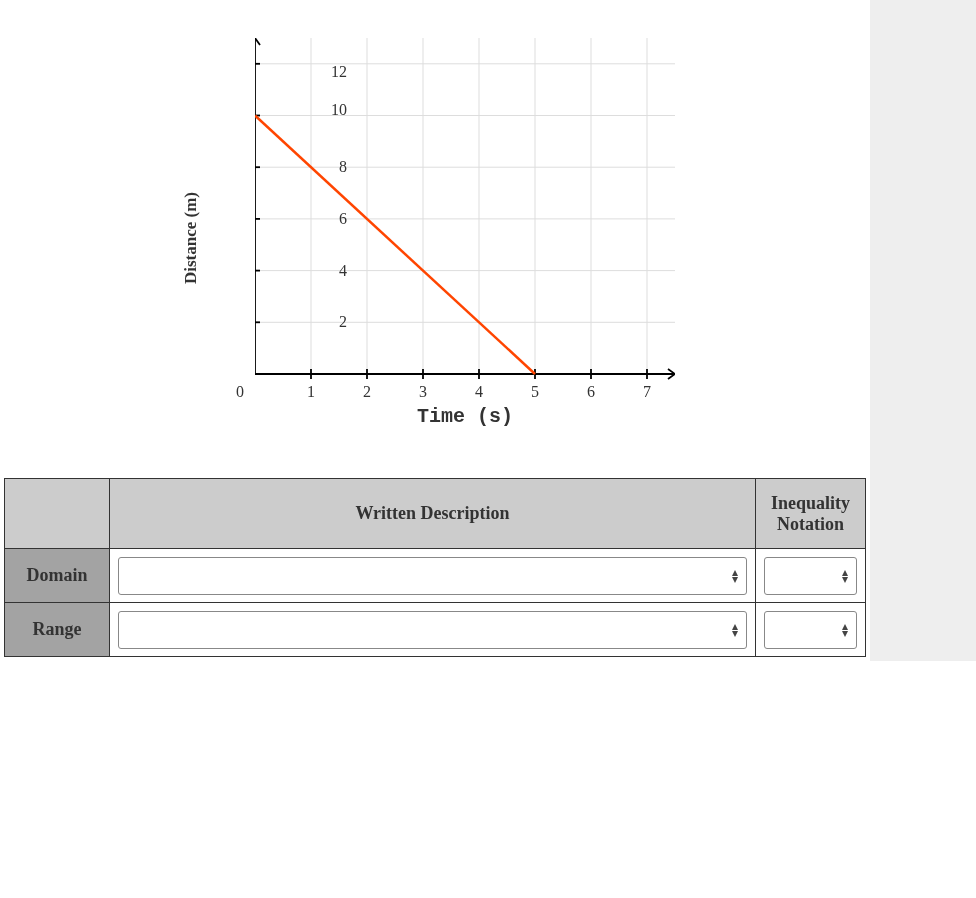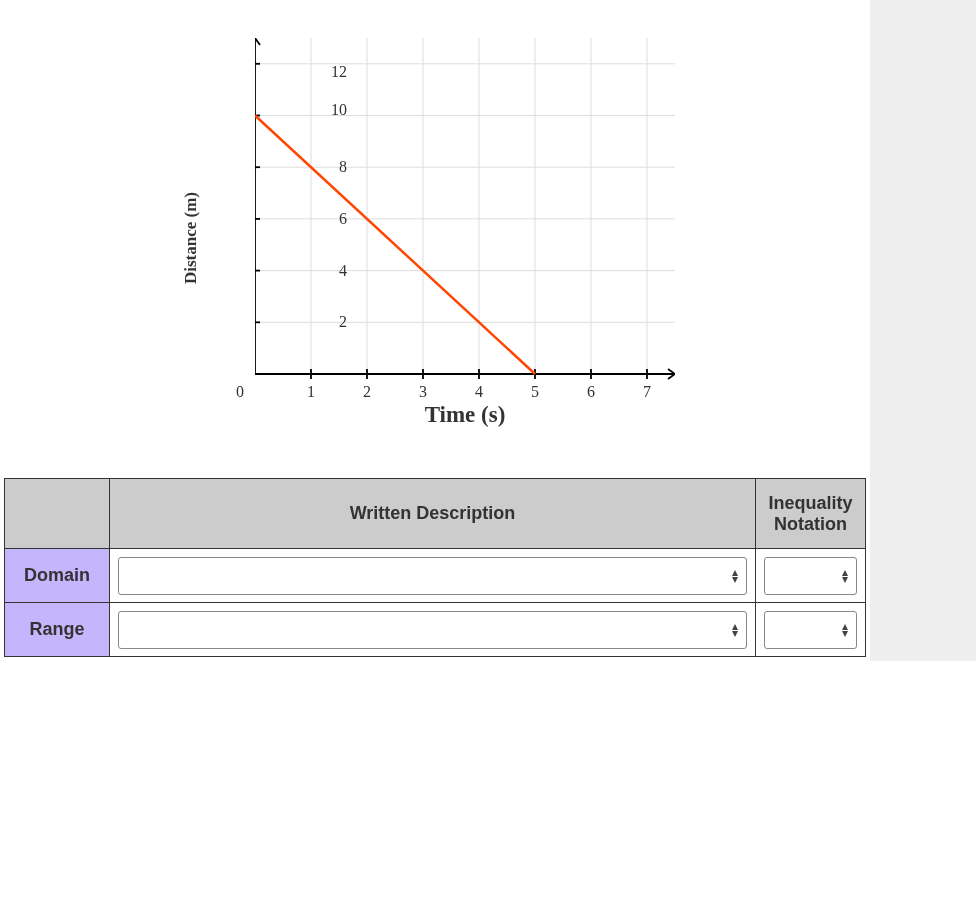--- a/index.html
+++ b/index.html
@@ -49,23 +49,23 @@
       font-family: Georgia, 'Times New Roman', serif;
       font-weight: bold;
       font-size: 17px;
       white-space: nowrap;
     }
     .x-axis-label {
       position: absolute;
       bottom: 0;
       left: 50%;
       transform: translateX(-50%);
-      font-family: Liberation Serif, serif;
-      font-weight: bold;
-      font-size: 23px;
+      font-family: Liberation Mono, monospace;
+      font-weight: bold;
+      font-size: 20px;
     }
     .plot-box {
       position: absolute;
       left: 80px;
       top: 10px;
       width: 420px;
       height: 350px;
     }
     .grid-svg {
       width: 100%;
@@ -86,38 +86,39 @@
       transform: translateX(-50%);
     }
     .instruction {
       margin-top: 10px;
       margin-bottom: 60px;
       font-size: 18px;
     }
     .answer-table {
       width: 100%;
       border-collapse: collapse;
+      font-family: Liberation Serif, serif;
     }
     .answer-table th, .answer-table td {
       border: 1px solid #333;
       padding: 0;
     }
     .answer-table th {
       background: #ccc;
       font-weight: bold;
       text-align: center;
       height: 70px;
       vertical-align: middle;
     }
     .answer-table th.row-header {
       background: #ccc;
       width: 105px;
     }
     .answer-table td.row-header {
-      background: #c4b5fd;
+      background: #a3a3a3;
       font-weight: bold;
       text-align: center;
       width: 105px;
       height: 54px;
       vertical-align: middle;
     }
     .answer-table td.input-cell {
       padding: 6px 8px;
       background: #fff;
       vertical-align: middle;

